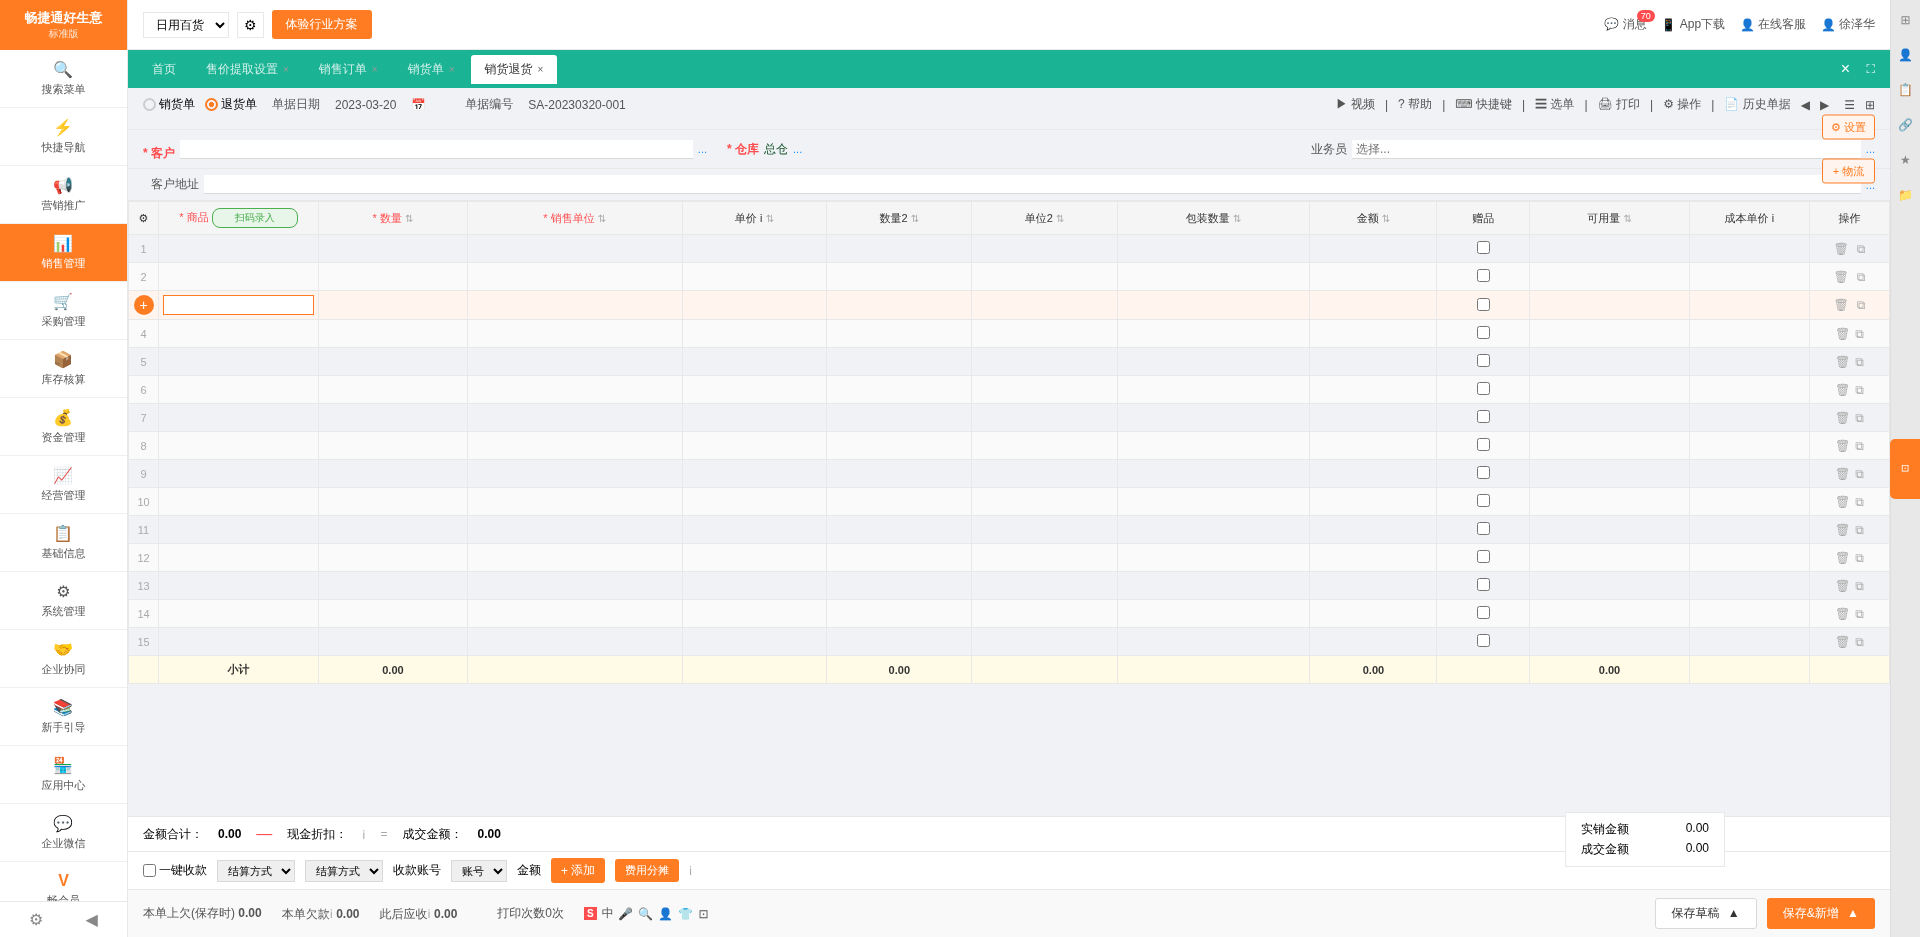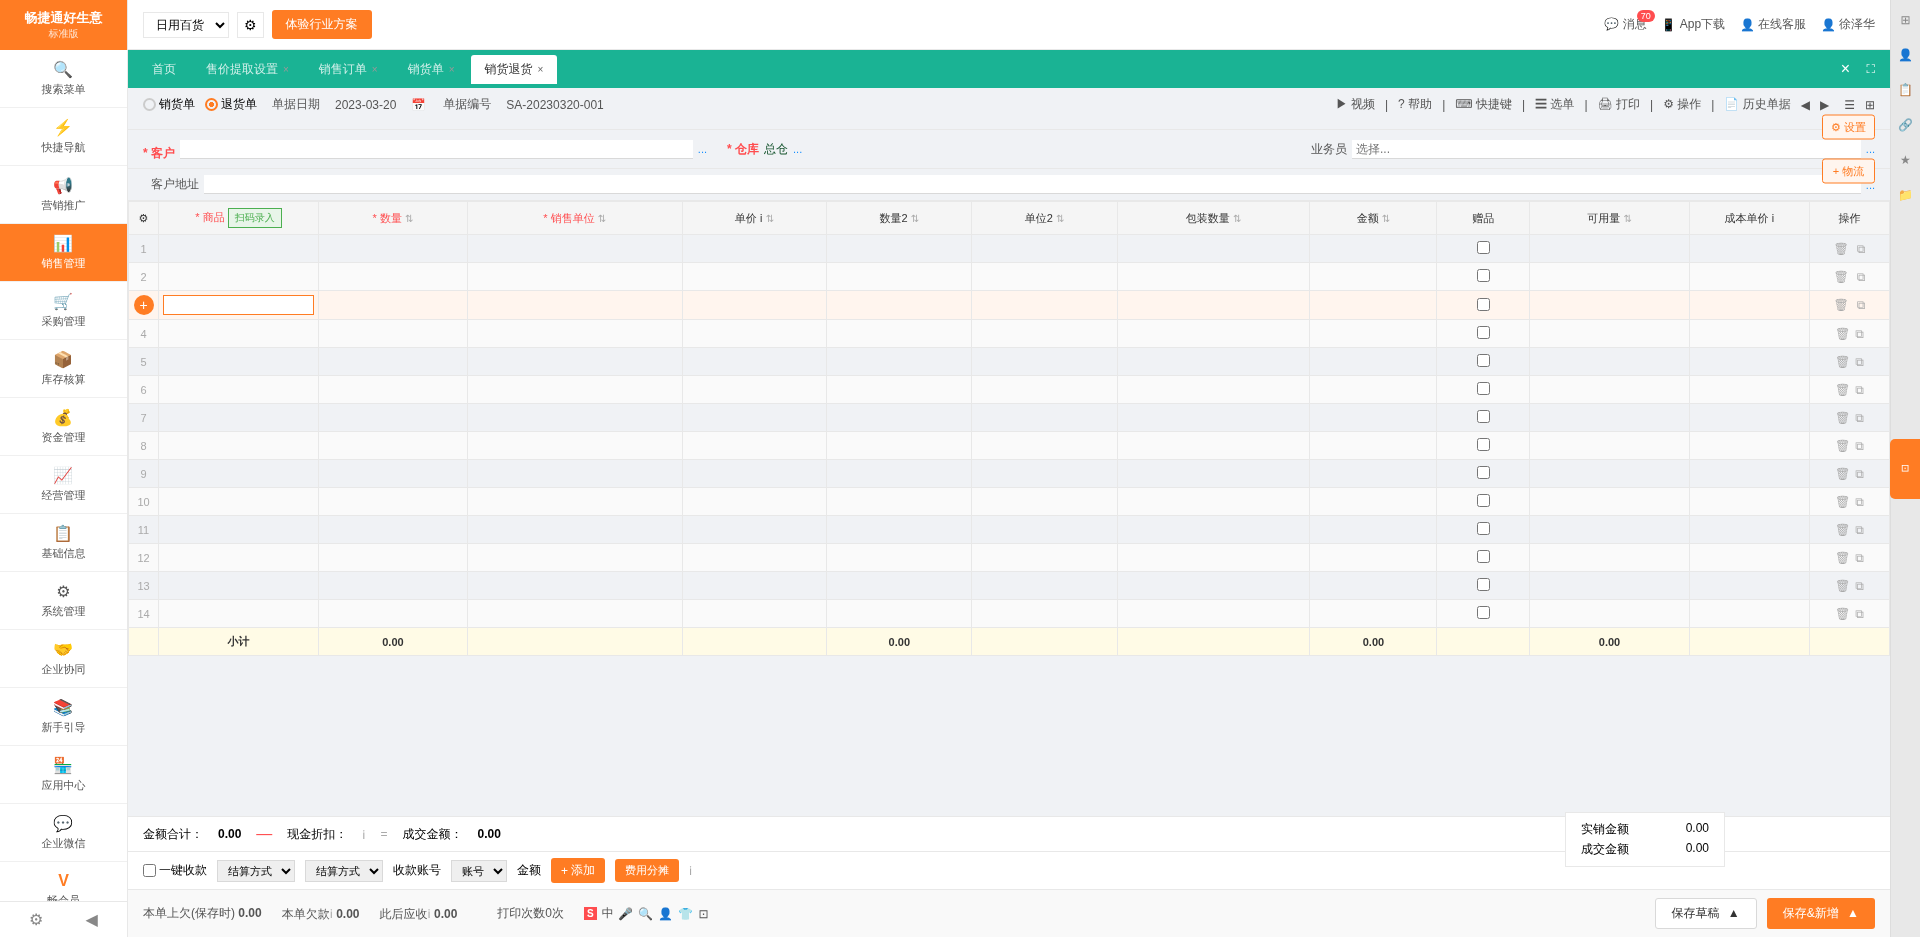--- a/index.html
+++ b/index.html
@@ -55,21 +55,21 @@
     
     .table-container { flex: 1; overflow: auto; position: relative; }
     table { width: 100%; border-collapse: collapse; }
     table thead th { background: #f5f5f5; border: 1px solid #e8e8e8; padding: 6px 4px; text-align: center; font-weight: normal; color: #333; white-space: nowrap; position: sticky; top: 0; z-index: 1; font-size: 11px; }
     table tbody td { border: 1px solid #e8e8e8; padding: 4px; text-align: center; color: #333; height: 28px; font-size: 11px; }
     table tbody tr:nth-child(even) { background: #fafafa; }
     table tbody tr.active-row { background: #fff5ee; }
     table tbody tr.active-row td { background: #fff5ee; }
     .row-num { color: #aaa; width: 30px; }
     .add-row-btn { width: 20px; height: 20px; background: #ff7c23; color: #fff; border-radius: 50%; display: flex; align-items: center; justify-content: center; cursor: pointer; font-size: 14px; margin: 0 auto; }
-    .scan-btn { background: #e8f5e9; color: #4caf50; border: 1px solid #4caf50; padding: 2px 6px; font-size: 10px; border-radius: 0; cursor: pointer; }
+    .scan-btn { background: #e8f5e9; color: #4caf50; border: 1px solid #4caf50; padding: 2px 22px; font-size: 10px; border-radius: 8px; cursor: pointer; }
     .table-footer { background: #fffbe6; font-weight: bold; }
     .table-footer td { background: #fffbe6; padding: 5px 4px; }
     .checkbox-item { display: flex; align-items: center; gap: 3px; cursor: pointer; }
     .payment-select { border: 1px solid #d9d9d9; padding: 3px 6px; font-size: 11px; }
     .add-btn { background: #ff7c23; color: #fff; border: none; padding: 4px 10px; cursor: pointer; font-size: 11px; border-radius: 3px; display: flex; align-items: center; gap: 3px; }
     .fenpei-btn { background: #ff7c23; color: #fff; border: none; padding: 4px 10px; cursor: pointer; font-size: 11px; border-radius: 3px; }
 
     
     .footer-actions { border-top: 1px solid #e8e8e8; padding: 8px 15px; display: flex; align-items: center; justify-content: space-between; flex-shrink: 0; background: #f9f9f9; }
     .footer-left { font-size: 11px; color: #555; display: flex; gap: 20px; }
@@ -234,21 +234,21 @@
             </label>
             <label class="radio-item">
               <span class="radio-circle checked"></span>
               <span>退货单</span>
             </label>
           </div>
           <div class="form-meta">
             <span>单据日期</span>
             <span style="cursor:pointer;">2023-03-20</span>
             <span style="cursor:pointer;">📅</span>
-            <span style="margin-left:2px;">单据编号</span>
+            <span style="margin-left:24px;">单据编号</span>
             <span>SA-20230320-001</span>
           </div>
         </div>
         <div class="form-toolbar-right">
           <span class="toolbar-btn">▶ 视频</span>
           <span>|</span>
           <span class="toolbar-btn">? 帮助</span>
           <span>|</span>
           <span class="toolbar-btn">⌨ 快捷键</span>
           <span>|</span>
@@ -525,20 +525,35 @@
               <td></td>
               <td></td>
               <td></td>
               <td><input type="checkbox" style=""></td>
               <td></td>
               <td></td>
               <td><span style="cursor:pointer;color:#aaa;margin-right:5px;">🗑</span><span style="cursor:pointer;color:#aaa;">⧉</span></td>
             </tr>
           <tr>
               <td class="row-num">14</td>
+              <td></td>
+              <td></td>
+              <td></td>
+              <td></td>
+              <td></td>
+              <td></td>
+              <td></td>
+              <td></td>
+              <td><input type="checkbox" style=""></td>
+              <td></td>
+              <td></td>
+              <td><span style="cursor:pointer;color:#aaa;margin-right:5px;">🗑</span><span style="cursor:pointer;color:#aaa;">⧉</span></td>
+            </tr>
+          <tr>
+              <td class="row-num">15</td>
               <td></td>
               <td></td>
               <td></td>
               <td></td>
               <td></td>
               <td></td>
               <td></td>
               <td></td>
               <td><input type="checkbox" style=""></td>
               <td></td>

